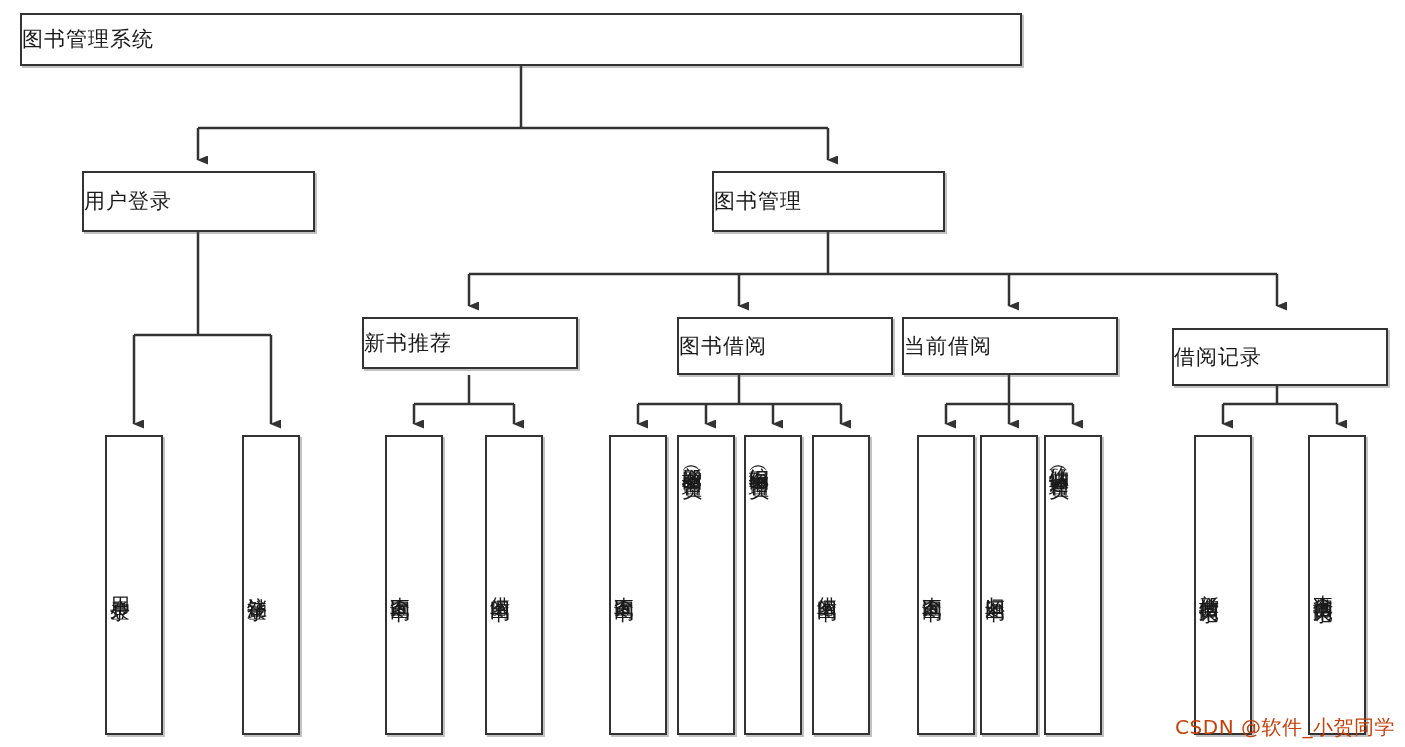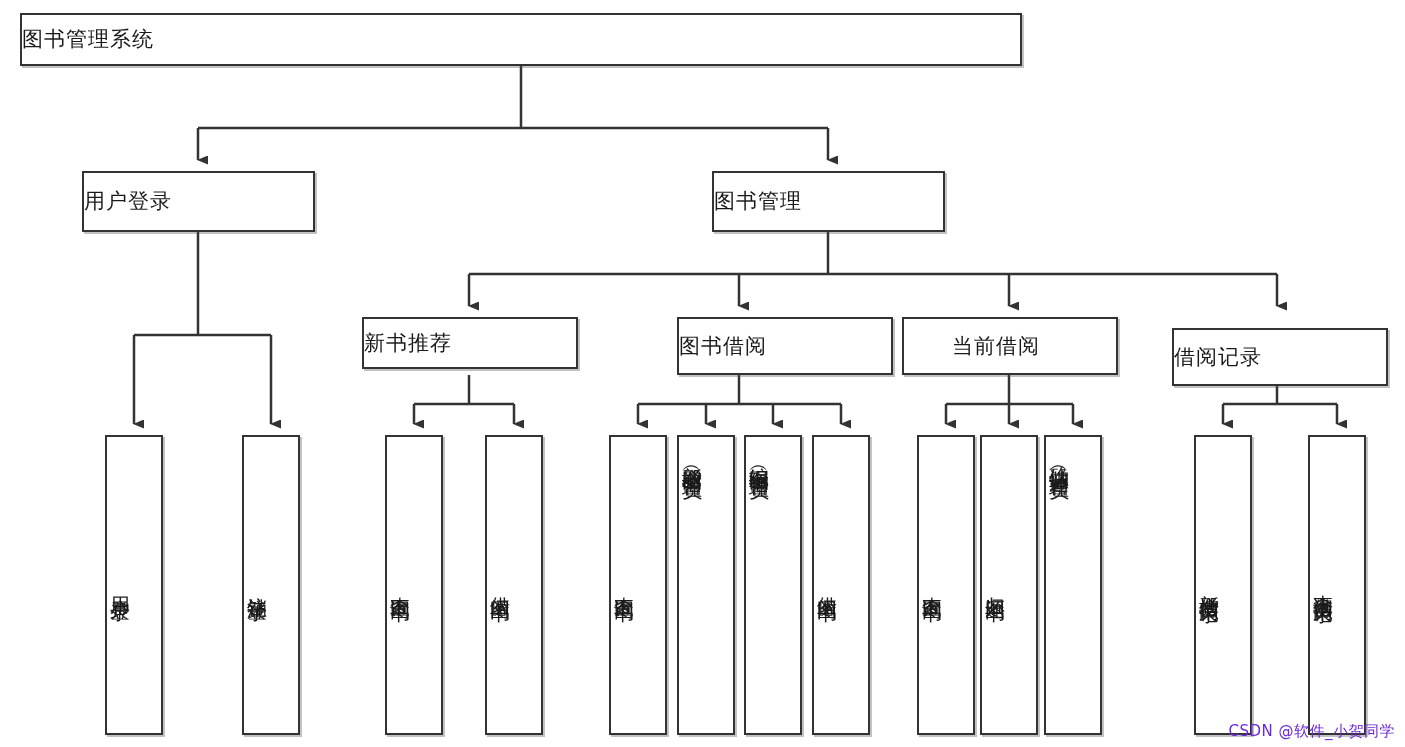--- a/index.html
+++ b/index.html
@@ -59,22 +59,22 @@
     color: #1a1a1a;
   }
   .node-box.leaf.mid {
     align-items: center;
     padding-top: 0;
   }
   #watermark {
     position: absolute;
     right: 10px;
     bottom: 6px;
-    font-size: 15px;
-    color: #6d28d9;
+    font-size: 20px;
+    color: #c2410c;
     letter-spacing: 0.5px;
     white-space: nowrap;
     pointer-events: none;
   }
 </style>
 </head>
 <body>
 
 <div id="canvas">
 
@@ -141,21 +141,21 @@
   </div>
 
   <div class="node-box shadowed" style="left:362px; top:317px; width:216px; height:52px;">
     <span class="node-label">新书推荐</span>
   </div>
 
   <div class="node-box shadowed" style="left:633px; top:317px; width:216px; height:58px;margin-left:44px;">
     <span class="node-label">图书借阅</span>
   </div>
 
-  <div class="node-box shadowed" style="left:902px; top:317px; width:216px; height:58px;padding-left:48px;">
+  <div class="node-box shadowed" style="left:902px; top:317px; width:216px; height:58px;">
     <span class="node-label">当前借阅</span>
   </div>
 
   <div class="node-box shadowed" style="left:1172px; top:317px; width:216px; height:58px;margin-top:11px;">
     <span class="node-label">借阅记录</span>
   </div>
 
   <div class="node-box leaf mid shadowed" style="left:105px; top:435px; width:58px; height:300px;">
     <span class="leaf-label">用户登录</span>
   </div>

